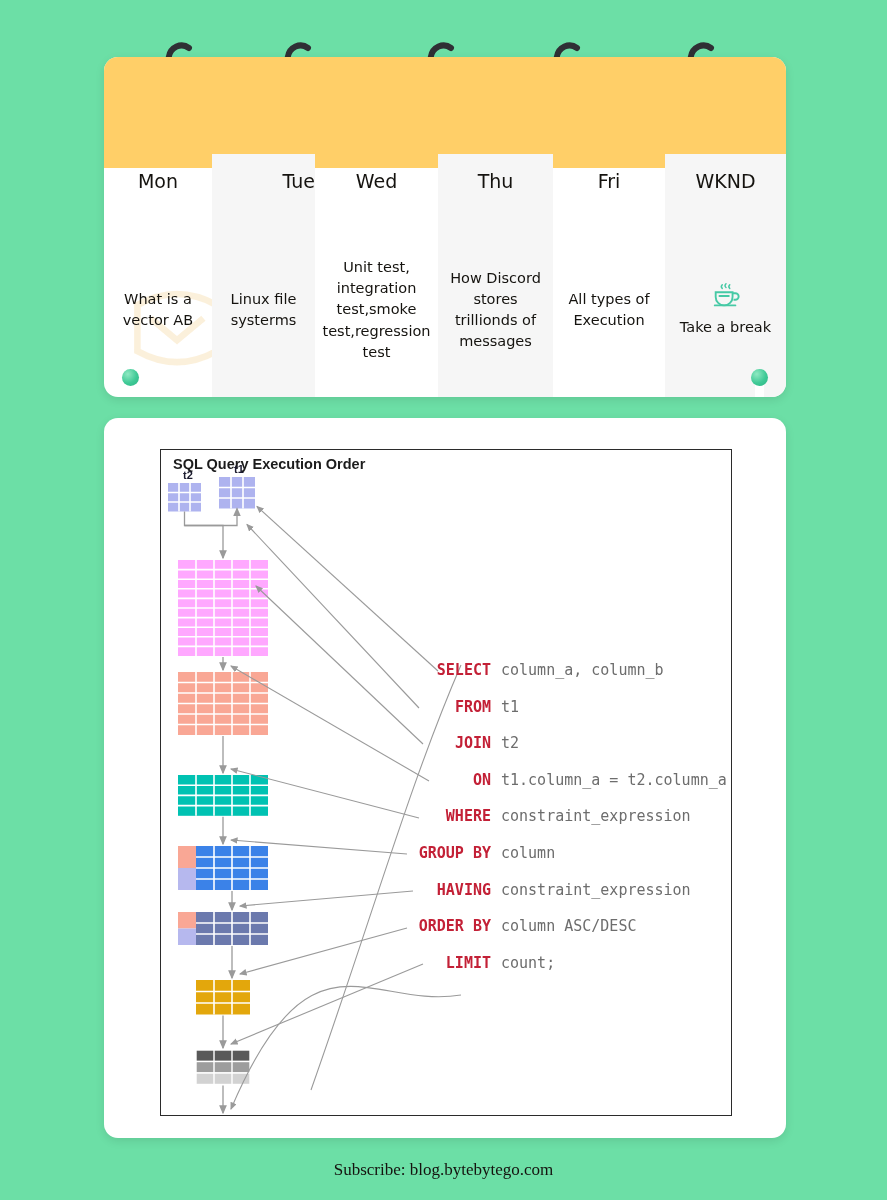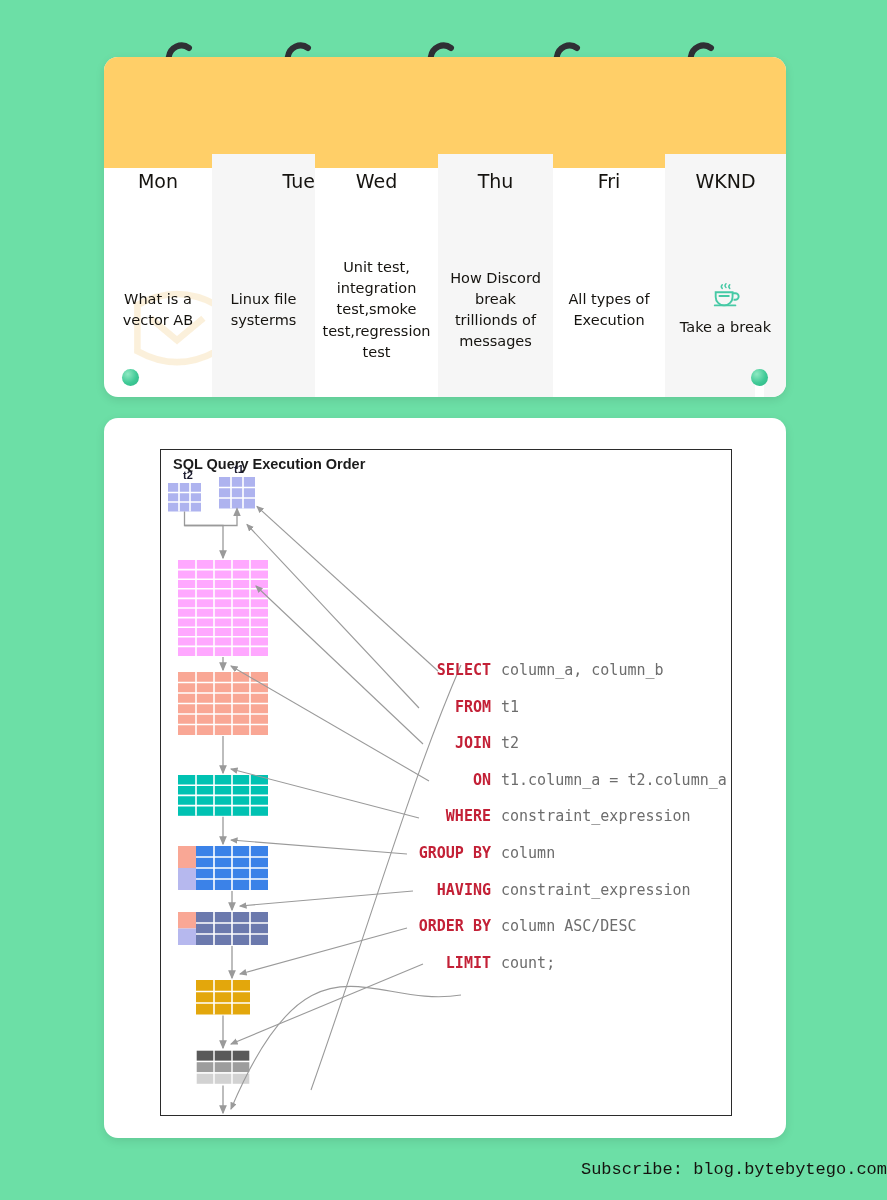--- a/index.html
+++ b/index.html
@@ -74,23 +74,23 @@
     font-weight:bold;
   }
   #sql-svg{position:absolute;left:0;top:0;}
 
   .kw{fill:#c32036;font-family:"DejaVu Sans Mono", monospace;font-size:15px;font-weight:bold;}
   .expr{fill:#6d6d6d;font-family:"DejaVu Sans Mono", monospace;font-size:15px;}
   .tlabel{fill:#1b1b2e;font-family:"Liberation Sans", sans-serif;font-size:11px;font-weight:bold;}
 
   
   #subscribe{
-    position:absolute;left:0;top:1160px;width:100%;text-align:right;
+    position:absolute;left:0;top:1160px;width:100%;text-align:center;
     font-size:17px;color:#15130f;
-    font-family:Liberation Mono, monospace;
+    font-family:Liberation Serif, serif;
   }
 </style>
 </head>
 <body>
 
 <div id="rings-layer">
     <svg class="ring" viewBox="0 0 44 48" style="left: 157px;">
       <circle cx="27" cy="35" r="9" fill="#49cfa0"></circle>
       <path d="M32 12 A13 14 0 1 0 28 37" fill="none" stroke="#2f3035" stroke-width="6" stroke-linecap="round"></path>
     </svg>
@@ -136,21 +136,21 @@
       </div>
       <div class="day-col" style="width: 123px;">
         <div class="day-name">Wed</div>
         <div class="day-body">
           <span>Unit test, integration test,smoke test,regression test</span>
         </div>
       </div>
       <div class="day-col alt" style="width: 115px;">
         <div class="day-name">Thu</div>
         <div class="day-body">
-          <span>How Discord break trillionds of messages</span>
+          <span>How Discord stores trillionds of messages</span>
         </div>
       </div>
       <div class="day-col" style="width: 112px;">
         <div class="day-name">Fri</div>
         <div class="day-body">
           <span>All types of Execution</span>
         </div>
       </div>
       <div class="day-col alt" style="width: 121px;">
         <div class="day-name">WKND</div>

